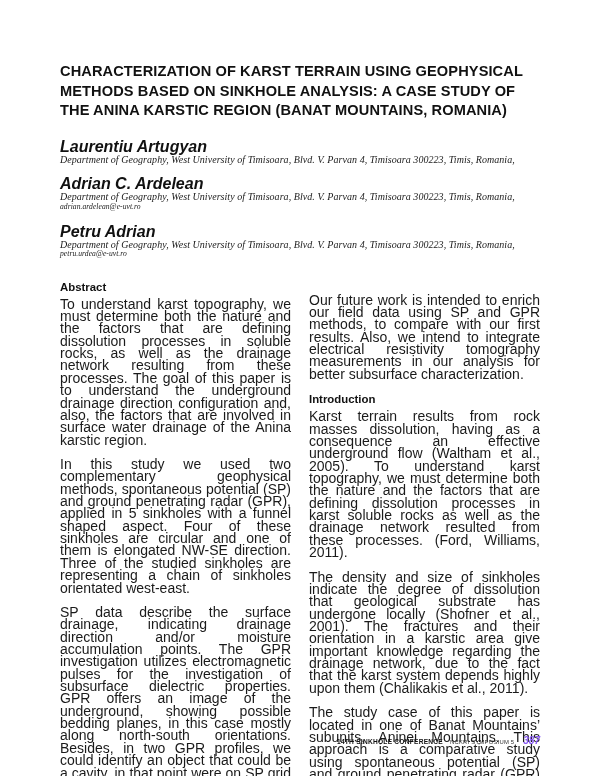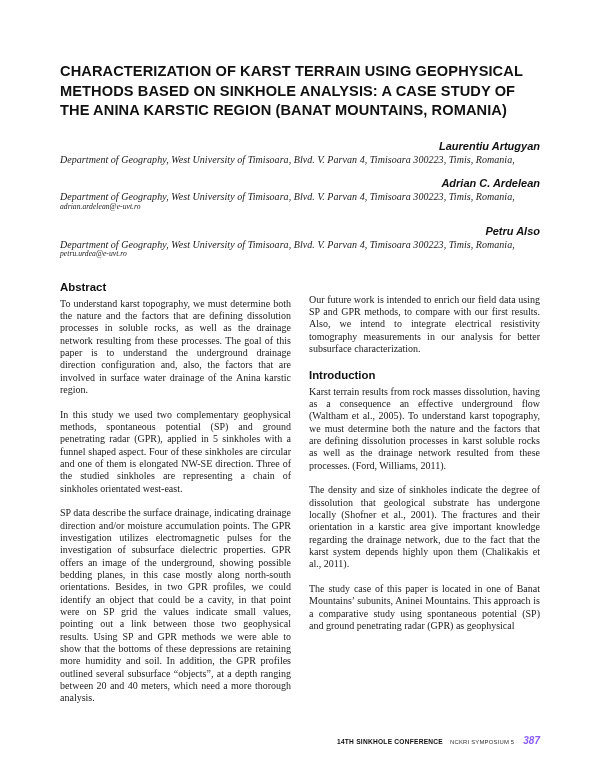--- a/index.html
+++ b/index.html
@@ -36,27 +36,26 @@
     color: #111;
     text-transform: uppercase;
   }
 
   
   .author-block {
     margin-bottom: 13px;
   }
   .author-name {
     font-family: "Liberation Sans", "DejaVu Sans", sans-serif;
-    font-size: 11px;
+    font-size: 16px;
     font-weight: bold;
     font-style: italic;
     line-height: 13px;
     margin: 0 0 2px 0;
     color: #111;
-    text-align: right;
   }
   .author-affil {
     font-family: "Liberation Serif", "DejaVu Serif", serif;
     font-style: italic;
     font-size: 10px;
     line-height: 9.6px;
     margin: 0;
     color: #1a1a1a;
     letter-spacing: 0.05px;
   }
@@ -82,22 +81,22 @@
   }
   .section-head {
     font-family: "Liberation Sans", "DejaVu Sans", sans-serif;
     font-size: 11.4px;
     font-weight: bold;
     line-height: 14px;
     margin: 0 0 4px 0;
     color: #111;
   }
   .col p {
-    font-family: Liberation Serif, serif;
-    font-size: 10px;
+    font-family: Liberation Sans, sans-serif;
+    font-size: 14px;
     line-height: 12.35px;
     text-align: justify;
     margin: 0 0 12.2px 0;
     color: #1a1a1a;
     hyphens: none;
   }
   .col p.last {
     margin-bottom: 0;
   }
   .spacer-top {
@@ -151,21 +150,21 @@
     <div class="author-affil">Department of Geography, West University of Timisoara, Blvd. V. Parvan 4, Timisoara 300223, Timis, Romania,</div>
   </div>
 
   <div class="author-block">
     <div class="author-name">Adrian C. Ardelean</div>
     <div class="author-affil">Department of Geography, West University of Timisoara, Blvd. V. Parvan 4, Timisoara 300223, Timis, Romania,</div>
     <div class="author-email">adrian.ardelean@e-uvt.ro</div>
   </div>
 
   <div class="author-block">
-    <div class="author-name">Petru Also</div>
+    <div class="author-name">Petru Adrian</div>
     <div class="author-affil">Department of Geography, West University of Timisoara, Blvd. V. Parvan 4, Timisoara 300223, Timis, Romania,</div>
     <div class="author-email">petru.urdea@e-uvt.ro</div>
   </div>
 
   <div class="columns">
 
     <div class="col">
       <h2 class="section-head">Abstract</h2>
       <p>To understand karst topography, we must determine both the nature and the factors that are defining dissolution processes in soluble rocks, as well as the drainage network resulting from these processes. The goal of this paper is to understand the underground drainage direction configuration and, also, the factors that are involved in surface water drainage of the Anina karstic region.</p>
       <p>In this study we used two complementary geophysical methods, spontaneous potential (SP) and ground penetrating radar (GPR), applied in 5 sinkholes with a funnel shaped aspect. Four of these sinkholes are circular and one of them is elongated NW-SE direction. Three of the studied sinkholes are representing a chain of sinkholes orientated west-east.</p>

